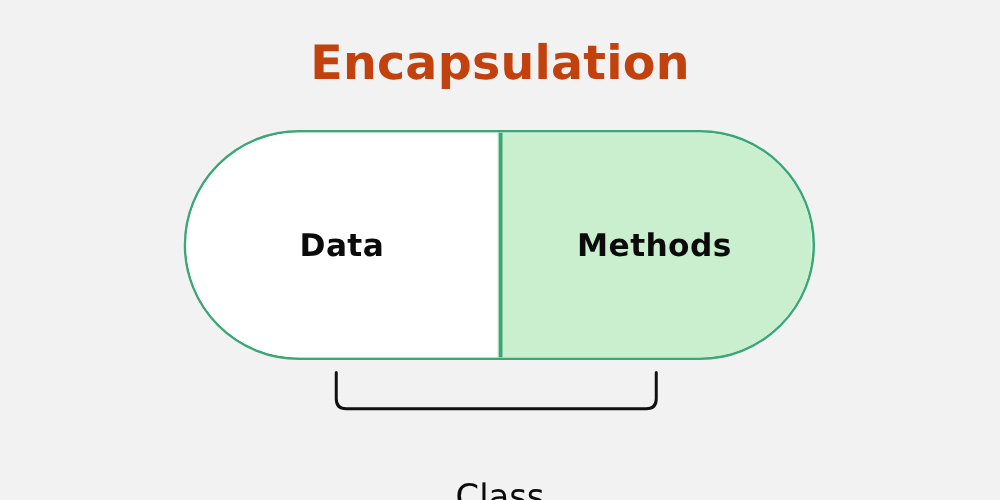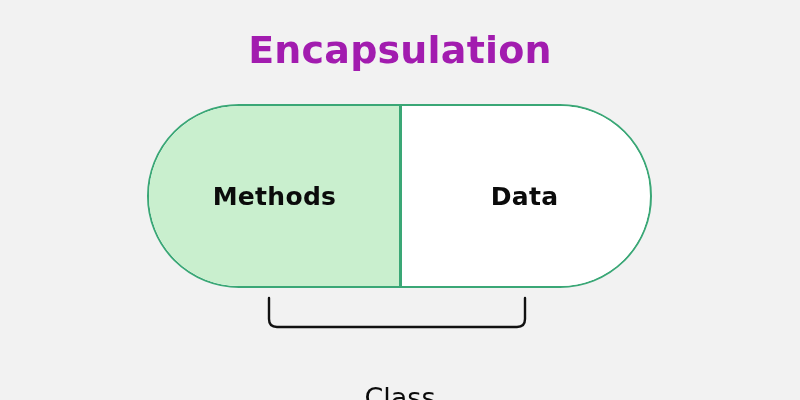--- a/index.html
+++ b/index.html
@@ -25,21 +25,21 @@
   
   .diagram-title {
     position: absolute;
     left: 0;
     top: 26px;
     width: 800px;
     text-align: center;
     font-size: 38px;
     font-weight: bold;
     letter-spacing: 0.2px;
-    color: #a21caf;
+    color: #c2410c;
     line-height: 48px;
     white-space: nowrap;
   }
 
   
   .capsule {
     position: absolute;
     left: 147px;
     top: 104px;
     width: 505px;
@@ -115,26 +115,26 @@
 </style>
 </head>
 <body>
 
 <div id="stage">
 
   <div class="diagram-title">Encapsulation</div>
 
   <div class="capsule">
 
+    <div class="capsule-half data">
+      <span class="half-label">Data</span>
+    </div>
+
     <div class="capsule-half methods">
       <span class="half-label">Methods</span>
-    </div>
-
-    <div class="capsule-half data">
-      <span class="half-label">Data</span>
     </div>
 
     <div class="capsule-divider"></div>
   </div>
 
   <div class="bracket">
     <svg viewBox="0 0 264 40" xmlns="http://www.w3.org/2000/svg">
       <path d="M 4 4 L 4 25 Q 4 33 12 33 L 252 33 Q 260 33 260 25 L 260 4" fill="none" stroke="#111111" stroke-width="2.4" stroke-linecap="round" stroke-linejoin="round"></path>
     </svg>
   </div>

